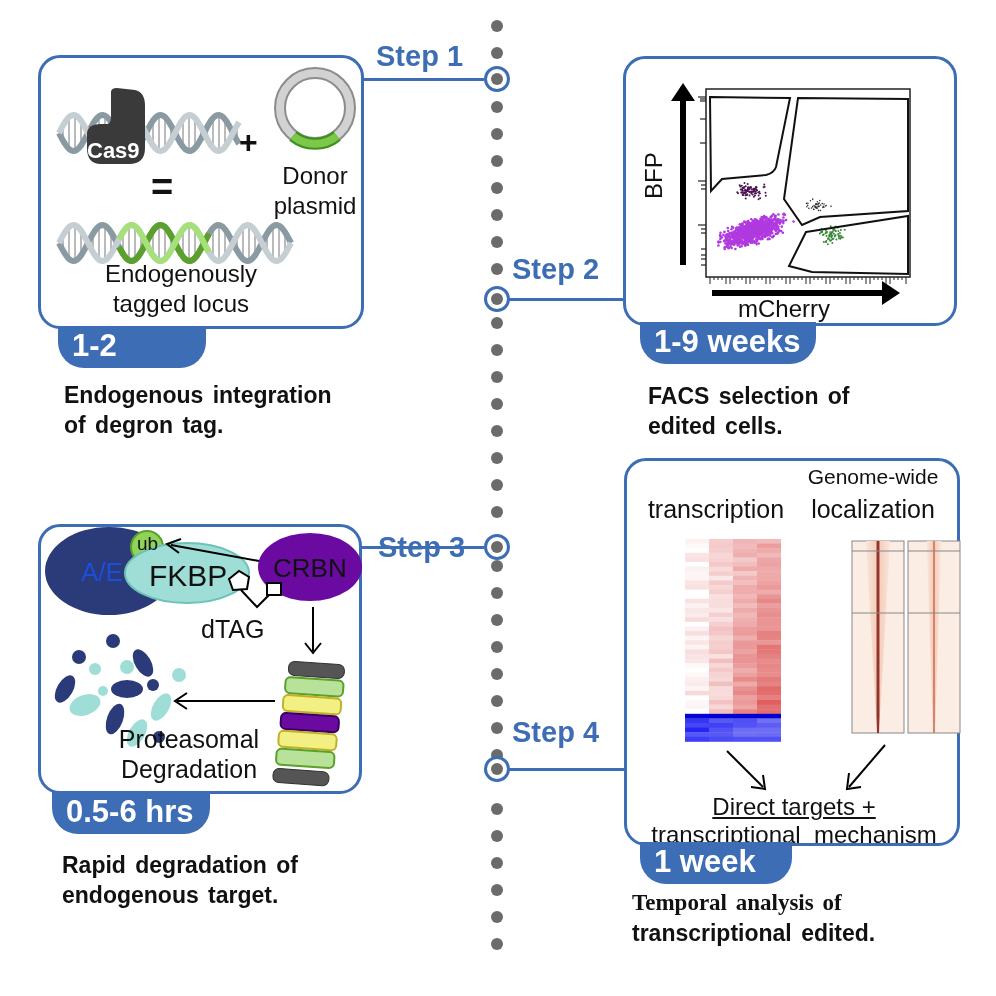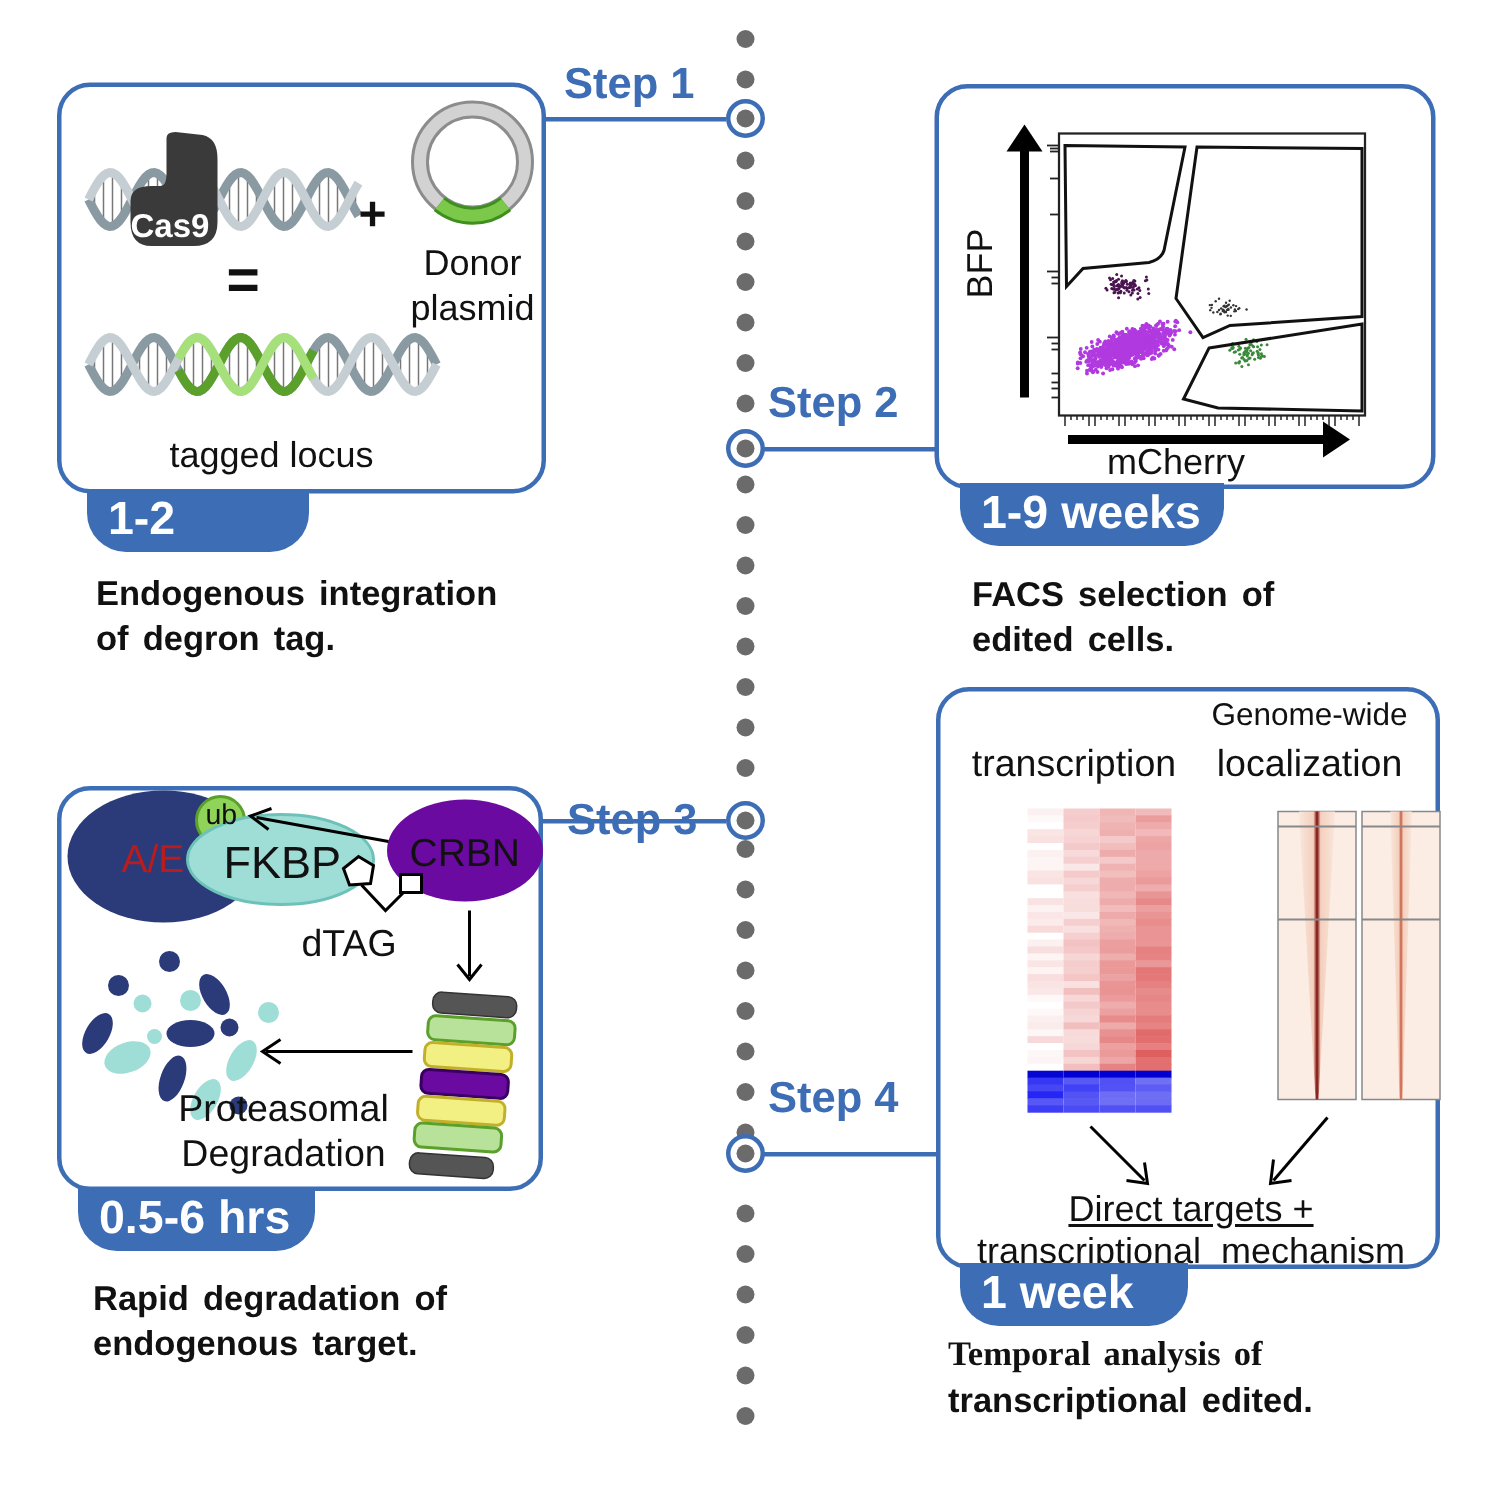--- a/index.html
+++ b/index.html
@@ -163,20 +163,21 @@
         <line x1="208" y1="15.72003057081364" x2="208" y2="34.27996942918636" stroke="#777" stroke-width="1"></line>
         <line x1="214" y1="8.278419043297749" x2="214" y2="41.721580956702255" stroke="#777" stroke-width="1"></line>
         <line x1="220" y1="7.656100134653986" x2="220" y2="42.34389986534602" stroke="#777" stroke-width="1"></line>
         <line x1="226" y1="14.106864126512221" x2="226" y2="35.89313587348778" stroke="#777" stroke-width="1"></line>
         <path d="M0 25L2 28.86946792379843L4 32.558003828084765L6 35.89313587348777L8 38.71891699229746L10 40.90321680002842L12 42.34389986534602L14 42.97360144932023L16 42.762877405747474L18 41.72158095670224L20 39.89840196682403L22 37.37859025936162L24 34.279969429186394L26 30.747427542447646L28 26.946142331630956L30 23.053857668369048L32 19.25257245755236L34 15.720030570813615L36 12.621409740638379L38 10.101598033175971L40 8.278419043297756L42 7.237122594252529L44 7.026398550679769L46 7.656100134653986L48 9.096783199971581L50 11.281083007702538L52 14.10686412651222L54 17.441996171915232L56 21.13053207620156L58 24.999999999999996L60 28.86946792379843L62 32.55800382808475L64 35.89313587348777L66 38.71891699229746L68 40.9032168000284L70 42.34389986534601L72 42.97360144932023L74 42.76287740574747L76 41.72158095670225L78 39.898401966824025L80 37.37859025936162L82 34.27996942918641L84 30.74742754244764L86 26.946142331630934L88 23.053857668369076L90 19.252572457552372L92 15.720030570813606L94 12.621409740638388L96 10.101598033175984L98 8.278419043297756L100 7.237122594252533L102 7.026398550679769L104 7.6561001346539825L106 9.096783199971586L108 11.281083007702534L110 14.10686412651223L112 17.44199617191523L114 21.13053207620154L116 24.999999999999993L118 28.86946792379841L120 32.55800382808476L122 35.89313587348776L124 38.71891699229744L126 40.90321680002842L128 42.34389986534602L130 42.97360144932023L132 42.762877405747474L134 41.721580956702255L136 39.898401966824046L138 37.37859025936163L140 34.27996942918641L142 30.747427542447674L144 26.946142331630938L146 23.053857668369083L148 19.252572457552347L150 15.720030570813634L152 12.62140974063839L154 10.101598033175968L156 8.278419043297745L158 7.237122594252533L160 7.026398550679769L162 7.65610013465399L164 9.096783199971572L166 11.28108300770253L168 14.106864126512226L170 17.441996171915193L172 21.1305320762016L174 24.999999999999986L176 28.869467923798375L178 32.55800382808478L180 35.89313587348775L182 38.71891699229745L184 40.90321680002842L186 42.343899865346L188 42.97360144932023L190 42.762877405747474L192 41.72158095670226L194 39.898401966824046L196 37.37859025936163L198 34.27996942918639L200 30.747427542447678L202 26.946142331630977L204 23.053857668369055L206 19.25257245755235L208 15.72003057081364L210 12.621409740638395L212 10.10159803317597L214 8.278419043297749L216 7.237122594252533L218 7.026398550679769L220 7.656100134653986L222 9.096783199971567L224 11.281083007702527L226 14.106864126512221L228 17.44199617191519L230 21.130532076201597L232 24.999999999999982" fill="none" stroke="#8a9aa2" stroke-width="6"></path>
         <path d="M0 25L2 21.13053207620157L4 17.441996171915235L6 14.106864126512228L8 11.281083007702543L10 9.096783199971586L12 7.656100134653986L14 7.026398550679772L16 7.237122594252529L18 8.278419043297756L20 10.10159803317597L22 12.621409740638377L24 15.720030570813602L26 19.252572457552354L28 23.053857668369044L30 26.946142331630952L32 30.74742754244764L34 34.27996942918639L36 37.37859025936162L38 39.898401966824025L40 41.72158095670224L42 42.762877405747474L44 42.97360144932023L46 42.34389986534602L48 40.90321680002842L50 38.718916992297466L52 35.89313587348778L54 32.55800382808477L56 28.86946792379844L58 25.000000000000004L60 21.13053207620157L62 17.441996171915253L64 14.106864126512228L66 11.281083007702541L68 9.096783199971593L70 7.65610013465399L72 7.026398550679769L74 7.237122594252533L76 8.278419043297752L78 10.101598033175975L80 12.621409740638379L82 15.720030570813593L84 19.25257245755236L86 23.053857668369066L88 26.946142331630924L90 30.747427542447628L92 34.279969429186394L94 37.378590259361616L96 39.89840196682402L98 41.72158095670224L100 42.76287740574747L102 42.97360144932023L104 42.34389986534602L106 40.90321680002842L108 38.718916992297466L110 35.89313587348777L112 32.55800382808477L114 28.86946792379846L116 25.000000000000007L118 21.13053207620159L120 17.441996171915243L122 14.106864126512244L124 11.281083007702566L126 9.096783199971581L128 7.656100134653986L130 7.026398550679772L132 7.237122594252529L134 8.278419043297749L136 10.101598033175955L138 12.621409740638374L140 15.720030570813588L142 19.252572457552326L144 23.053857668369062L146 26.946142331630917L148 30.747427542447653L150 34.279969429186366L152 37.37859025936161L154 39.89840196682403L156 41.721580956702255L158 42.76287740574747L160 42.97360144932023L162 42.34389986534601L164 40.90321680002843L166 38.718916992297466L168 35.89313587348777L170 32.55800382808481L172 28.8694679237984L174 25.000000000000014L176 21.130532076201625L178 17.441996171915218L180 14.106864126512248L182 11.281083007702549L184 9.096783199971583L186 7.656100134653997L188 7.026398550679772L190 7.237122594252529L192 8.278419043297738L194 10.101598033175954L196 12.621409740638372L198 15.720030570813613L200 19.252572457552322L202 23.053857668369023L204 26.946142331630945L206 30.74742754244765L208 34.27996942918636L210 37.3785902593616L212 39.89840196682403L214 41.721580956702255L216 42.76287740574747L218 42.97360144932023L220 42.34389986534602L222 40.90321680002843L224 38.71891699229747L226 35.89313587348778L228 32.55800382808481L230 28.869467923798403L232 25.000000000000018" fill="none" stroke="#c4ced3" stroke-width="6"></path>
         <path d="M60 28.86946792379843L62 32.55800382808475L64 35.89313587348777L66 38.71891699229746L68 40.9032168000284L70 42.34389986534601L72 42.97360144932023L74 42.76287740574747L76 41.72158095670225L78 39.898401966824025L80 37.37859025936162L82 34.27996942918641L84 30.74742754244764L86 26.946142331630934L88 23.053857668369076L90 19.252572457552372L92 15.720030570813606L94 12.621409740638388L96 10.101598033175984L98 8.278419043297756L100 7.237122594252533L102 7.026398550679769L104 7.6561001346539825L106 9.096783199971586L108 11.281083007702534L110 14.10686412651223L112 17.44199617191523L114 21.13053207620154L116 24.999999999999993L118 28.86946792379841L120 32.55800382808476L122 35.89313587348776L124 38.71891699229744L126 40.90321680002842L128 42.34389986534602L130 42.97360144932023L132 42.762877405747474L134 41.721580956702255L136 39.898401966824046L138 37.37859025936163L140 34.27996942918641L142 30.747427542447674L144 26.946142331630938L146 23.053857668369083L148 19.252572457552347L150 15.720030570813634" fill="none" stroke="#5aa02a" stroke-width="6"></path>
         <path d="M60 21.13053207620157L62 17.441996171915253L64 14.106864126512228L66 11.281083007702541L68 9.096783199971593L70 7.65610013465399L72 7.026398550679769L74 7.237122594252533L76 8.278419043297752L78 10.101598033175975L80 12.621409740638379L82 15.720030570813593L84 19.25257245755236L86 23.053857668369066L88 26.946142331630924L90 30.747427542447628L92 34.279969429186394L94 37.378590259361616L96 39.89840196682402L98 41.72158095670224L100 42.76287740574747L102 42.97360144932023L104 42.34389986534602L106 40.90321680002842L108 38.718916992297466L110 35.89313587348777L112 32.55800382808477L114 28.86946792379846L116 25.000000000000007L118 21.13053207620159L120 17.441996171915243L122 14.106864126512244L124 11.281083007702566L126 9.096783199971581L128 7.656100134653986L130 7.026398550679772L132 7.237122594252529L134 8.278419043297749L136 10.101598033175955L138 12.621409740638374L140 15.720030570813588L142 19.252572457552326L144 23.053857668369062L146 26.946142331630917L148 30.747427542447653L150 34.279969429186366" fill="none" stroke="#a6e07a" stroke-width="6"></path>
       </g>
   </svg>
+  <div class="lbl" style="left:30px;top:202px;width:220px;">Endogenously</div>
   <div class="lbl" style="left:30px;top:232px;width:220px;">tagged locus</div>
 </div>
 <div class="badge" style="left:58px;top:326px;width:148px;">1-2 Days</div>
 <div class="caption" style="left:64px;top:380px;">Endogenous integration</div>
 <div class="caption" style="left:64px;top:410px;">of degron tag.</div>
 
 <div class="panel" style="left:623px;top:56px;width:334px;height:270px;">
   <svg style="left:0;top:0;" width="334" height="270" id="facs-svg">
 
     <line x1="57" y1="206" x2="57" y2="40" stroke="#000" stroke-width="6"></line>
@@ -1411,21 +1412,21 @@
         <ellipse cx="86" cy="162" rx="16" ry="9" fill="#2b3a78" transform="rotate(0 86 162)"></ellipse>
         <ellipse cx="112" cy="158" rx="6" ry="6" fill="#2b3a78" transform="rotate(0 112 158)"></ellipse>
         <ellipse cx="138" cy="148" rx="7" ry="7" fill="#9fded6" transform="rotate(0 138 148)"></ellipse>
         <ellipse cx="44" cy="178" rx="16" ry="10" fill="#9fded6" transform="rotate(-20 44 178)"></ellipse>
         <ellipse cx="74" cy="192" rx="8" ry="16" fill="#2b3a78" transform="rotate(20 74 192)"></ellipse>
         <ellipse cx="120" cy="180" rx="8" ry="15" fill="#9fded6" transform="rotate(30 120 180)"></ellipse>
         <ellipse cx="96" cy="206" rx="8" ry="15" fill="#9fded6" transform="rotate(30 96 206)"></ellipse>
         <ellipse cx="118" cy="210" rx="6" ry="6" fill="#2b3a78" transform="rotate(0 118 210)"></ellipse>
       </g>
   </svg>
-  <div class="abs" style="left:40px;top:30px;color:#b91c1c;font-size:26px;">A/E</div>
+  <div class="abs" style="left:40px;top:30px;color:#1d4ed8;font-size:26px;">A/E</div>
   <div class="abs" style="left:96px;top:6px;font-size:19px;">ub</div>
   <div class="abs" style="left:108px;top:32px;font-size:30px;">FKBP</div>
   <div class="abs" style="left:232px;top:26px;font-size:26px;">CRBN</div>
   <div class="abs" style="left:160px;top:88px;font-size:25px;">dTAG</div>
   <div class="lbl" style="left:58px;top:198px;width:180px;font-size:25px;">Proteasomal</div>
   <div class="lbl" style="left:58px;top:228px;width:180px;font-size:25px;">Degradation</div>
 </div>
 <div class="badge" style="left:52px;top:792px;width:158px;">0.5-6 hrs</div>
 <div class="caption" style="left:62px;top:850px;">Rapid degradation of</div>
 <div class="caption" style="left:62px;top:880px;">endogenous target.</div>

